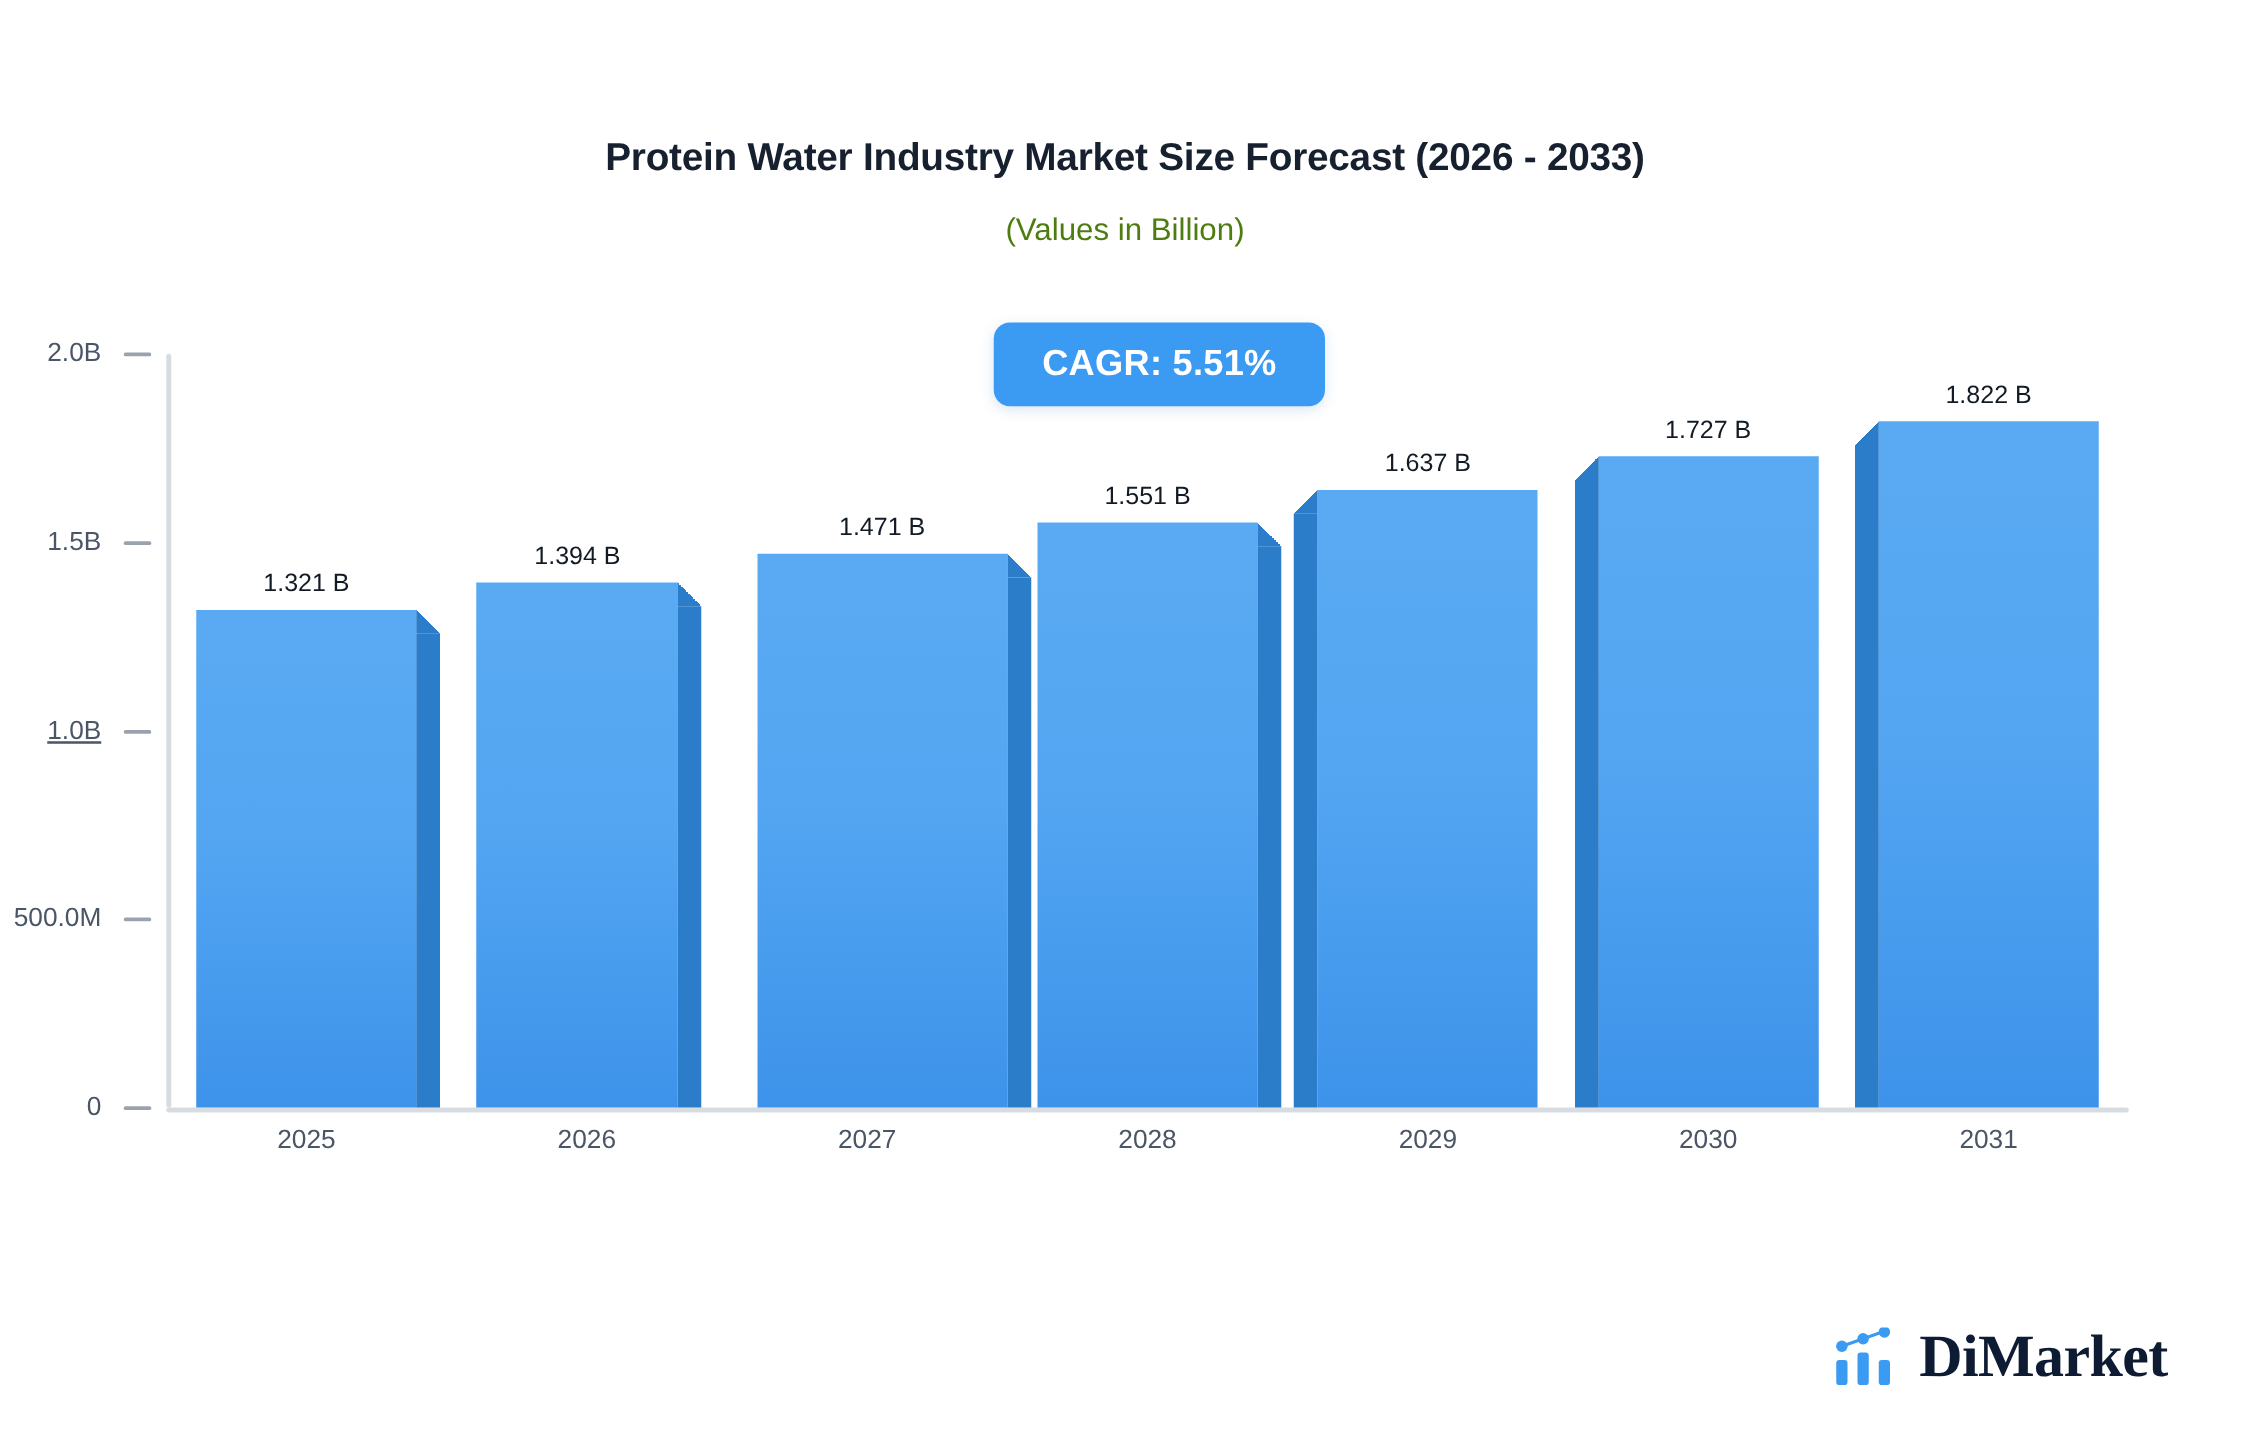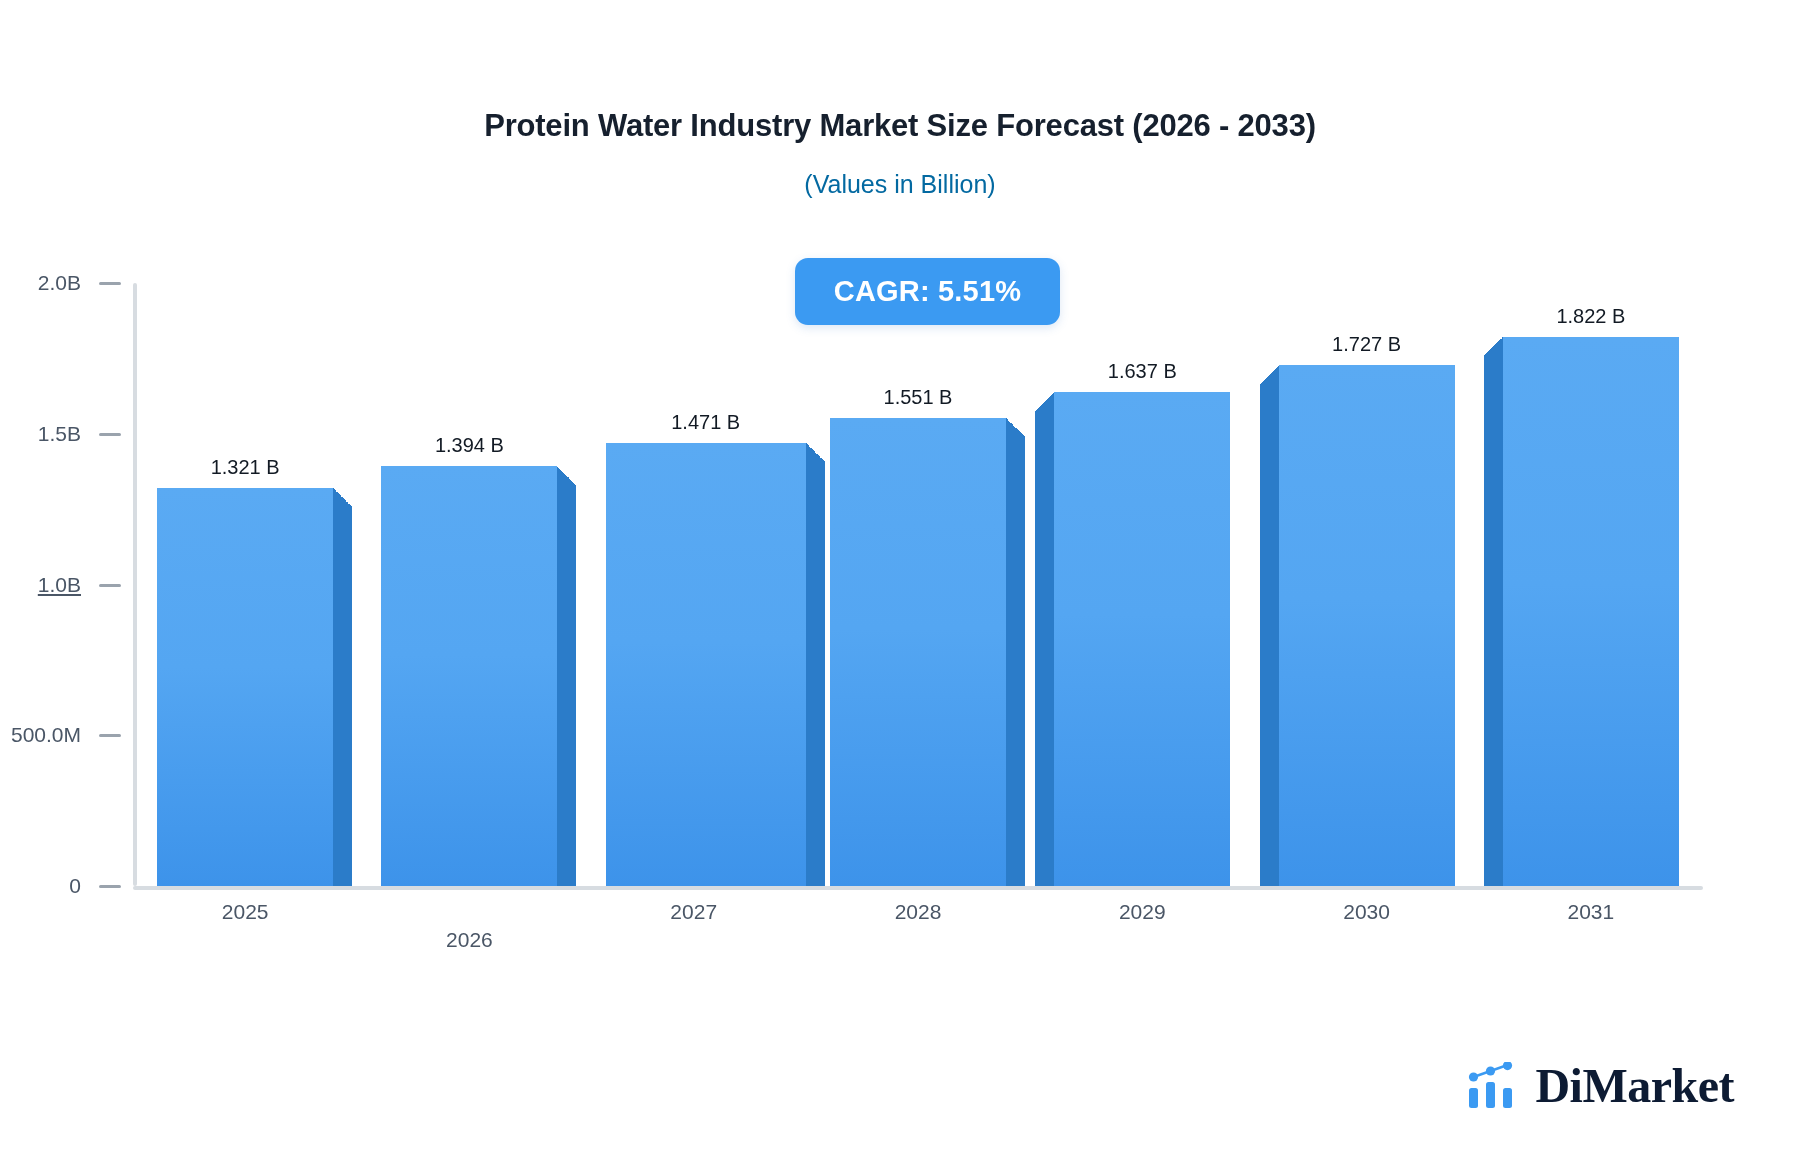--- a/index.html
+++ b/index.html
@@ -18,21 +18,21 @@
     position:absolute;left:0;right:0;top:108px;
     text-align:center;
     font-size:31px;font-weight:bold;
     color:#16202e;
     letter-spacing:-0.2px;
   }
   .chart-subtitle{
     position:absolute;left:0;right:0;top:170px;
     text-align:center;
     font-size:25px;font-weight:normal;
-    color:#0369a1;
+    color:#4d7c0f;
   }
 
   
   .cagr-badge{
     position:absolute;
     left:795px;top:258px;
     width:265px;height:67px;
     background:#3b9af2;
     border-radius:13px;
     display:flex;align-items:center;justify-content:center;
@@ -164,21 +164,21 @@
       </div>
     <div class="bars" id="bars">
         <div class="bar-slot" style="left: 24.1429px; width: 176px;">
           <div class="bar-wrap" style="height: 398.281px;">
             <div class="bar-front"></div>
             <div class="bar-side right" style="height: 379.281px;"></div>
             <div class="bar-cap right"></div>
             <div class="bar-value" style="bottom: 407.281px;">1.321 B</div>
           </div>
         </div>
-        <div class="bar-slot" style="left: 248.429px; width: 176px;">
+        <div class="bar-slot" style="left: 248.429px; width: 161px;">
           <div class="bar-wrap" style="height: 420.291px;">
             <div class="bar-front"></div>
             <div class="bar-side right" style="height: 401.291px;"></div>
             <div class="bar-cap right"></div>
             <div class="bar-value" style="bottom: 429.291px;">1.394 B</div>
           </div>
         </div>
         <div class="bar-slot" style="left: 472.714px; width: 200px;">
           <div class="bar-wrap" style="height: 443.507px;">
             <div class="bar-front"></div>
@@ -215,21 +215,21 @@
           <div class="bar-wrap" style="height: 549.333px;">
             <div class="bar-front"></div>
             <div class="bar-side left" style="height: 530.333px;"></div>
             <div class="bar-cap left"></div>
             <div class="bar-value" style="bottom: 558.333px;">1.822 B</div>
           </div>
         </div>
       </div>
     <div id="x-axis">
         <div class="x-label" style="left: 24.1429px; width: 176px;">2025</div>
-        <div class="x-label" style="left: 248.429px; width: 176px; margin-top: 28px;">2026</div>
+        <div class="x-label" style="left: 248.429px; width: 176px;">2026</div>
         <div class="x-label" style="left: 472.714px; width: 176px;">2027</div>
         <div class="x-label" style="left: 697px; width: 176px;">2028</div>
         <div class="x-label" style="left: 921.286px; width: 176px;">2029</div>
         <div class="x-label" style="left: 1145.57px; width: 176px;">2030</div>
         <div class="x-label" style="left: 1369.86px; width: 176px;">2031</div>
       </div>
   </div>
 
   <div class="logo">
     <svg class="logo-mark" viewBox="0 0 52 48">

